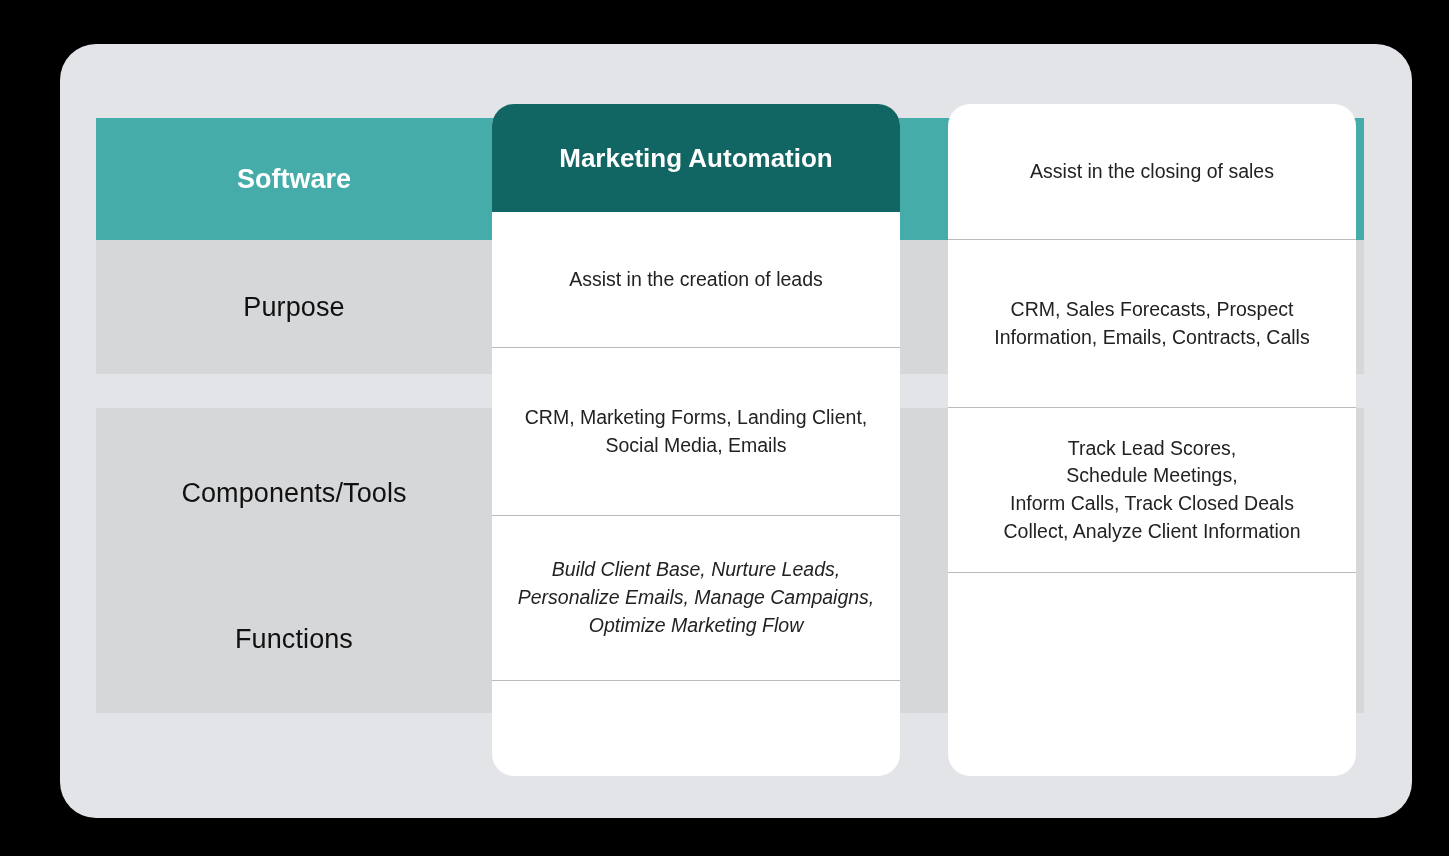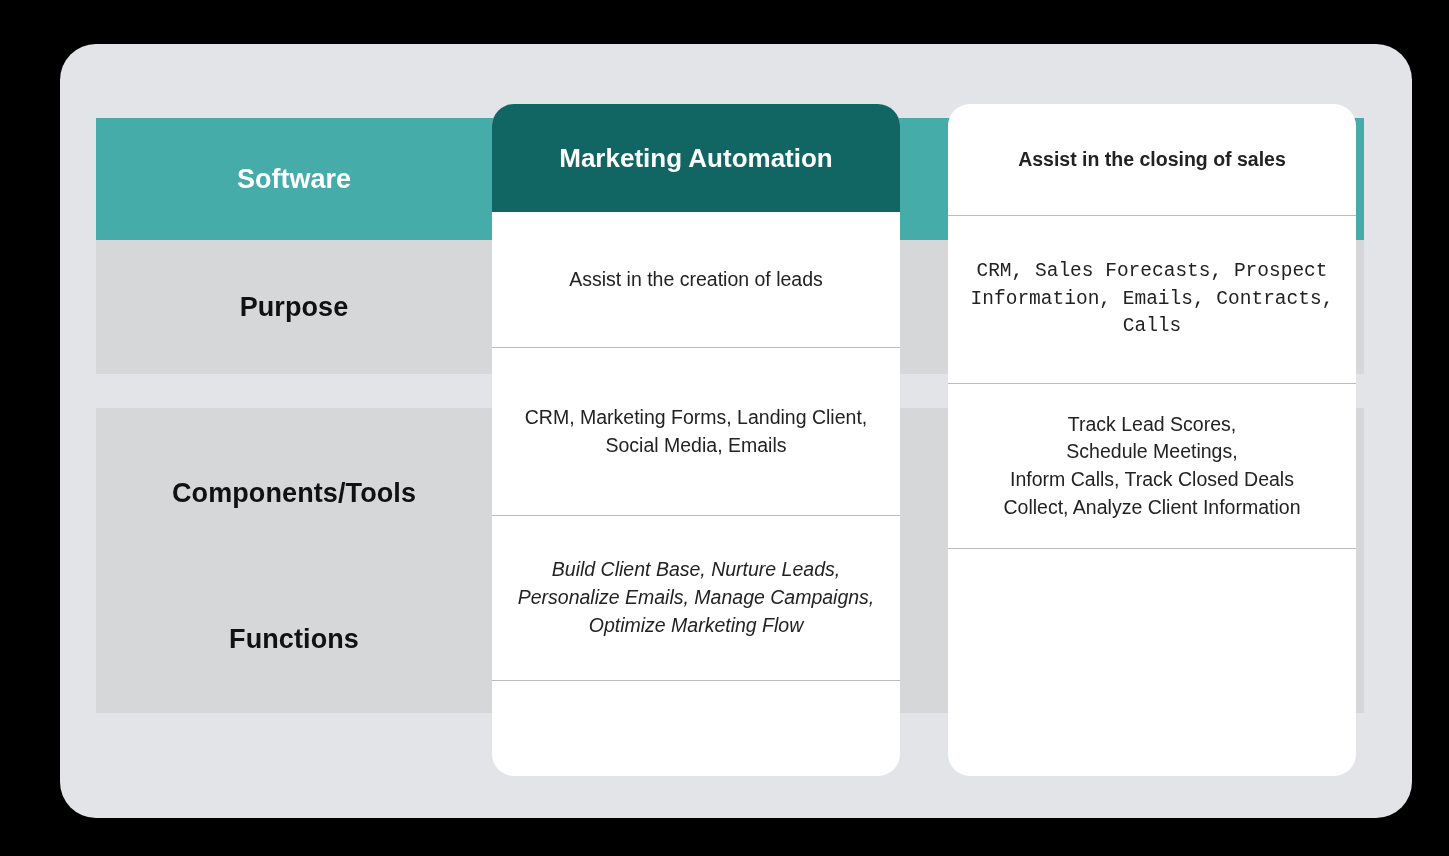--- a/index.html
+++ b/index.html
@@ -48,21 +48,21 @@
   
   .label-cell {
     position: absolute;
     left: 0;
     width: 396px;
     background: #d6d7d9;
     display: flex;
     align-items: center;
     justify-content: center;
     color: #111111;
-    font-weight: bold;
+    font-weight: normal;
     font-size: 27px;
     letter-spacing: .1px;
   }
 
   
   .gap-strip {
     position: absolute;
     top: 0;
     width: 48px;
     left: 804px;
@@ -154,24 +154,24 @@
       </div>
       <div class="card-cell" style="height:165px;font-style:italic;">
         <span class="txt">Build Client Base, Nurture Leads,
 Personalize Emails, Manage Campaigns,
 Optimize Marketing Flow</span>
       </div>
       <div class="card-cell" style="height:62px; border-bottom:none;"></div>
     </div>
 
     <div class="card col-sales">
-      <div class="card-cell" style="height:112px;font-weight:bold;">
+      <div class="card-cell" style="height:136px;">
         <span class="txt">Assist in the closing of sales</span>
       </div>
-      <div class="card-cell" style="height:168px;font-family:Liberation Mono, monospace;">
+      <div class="card-cell" style="height:168px;">
         <span class="txt">CRM, Sales Forecasts, Prospect
 Information, Emails, Contracts, Calls</span>
       </div>
       <div class="card-cell" style="height:165px;">
         <span class="txt">Track Lead Scores,
 Schedule Meetings,
 Inform Calls, Track Closed Deals
 Collect, Analyze Client Information</span>
       </div>
       <div class="card-cell" style="height:62px; border-bottom:none;"></div>

